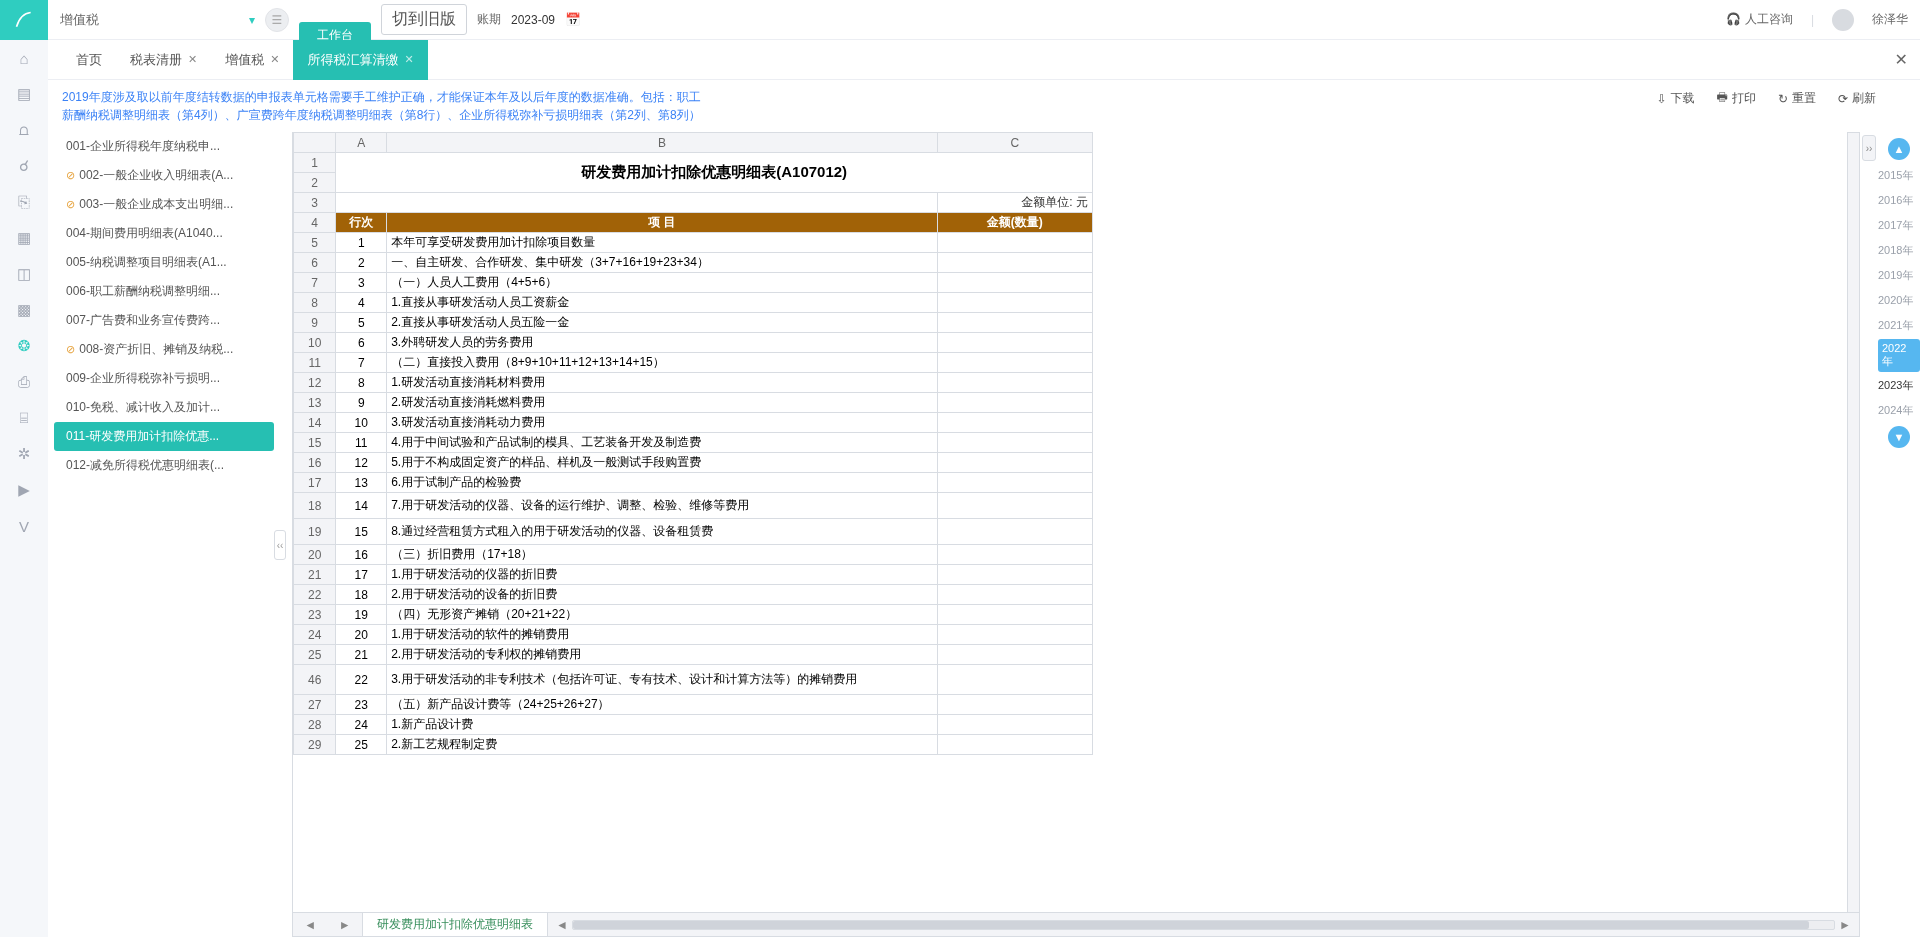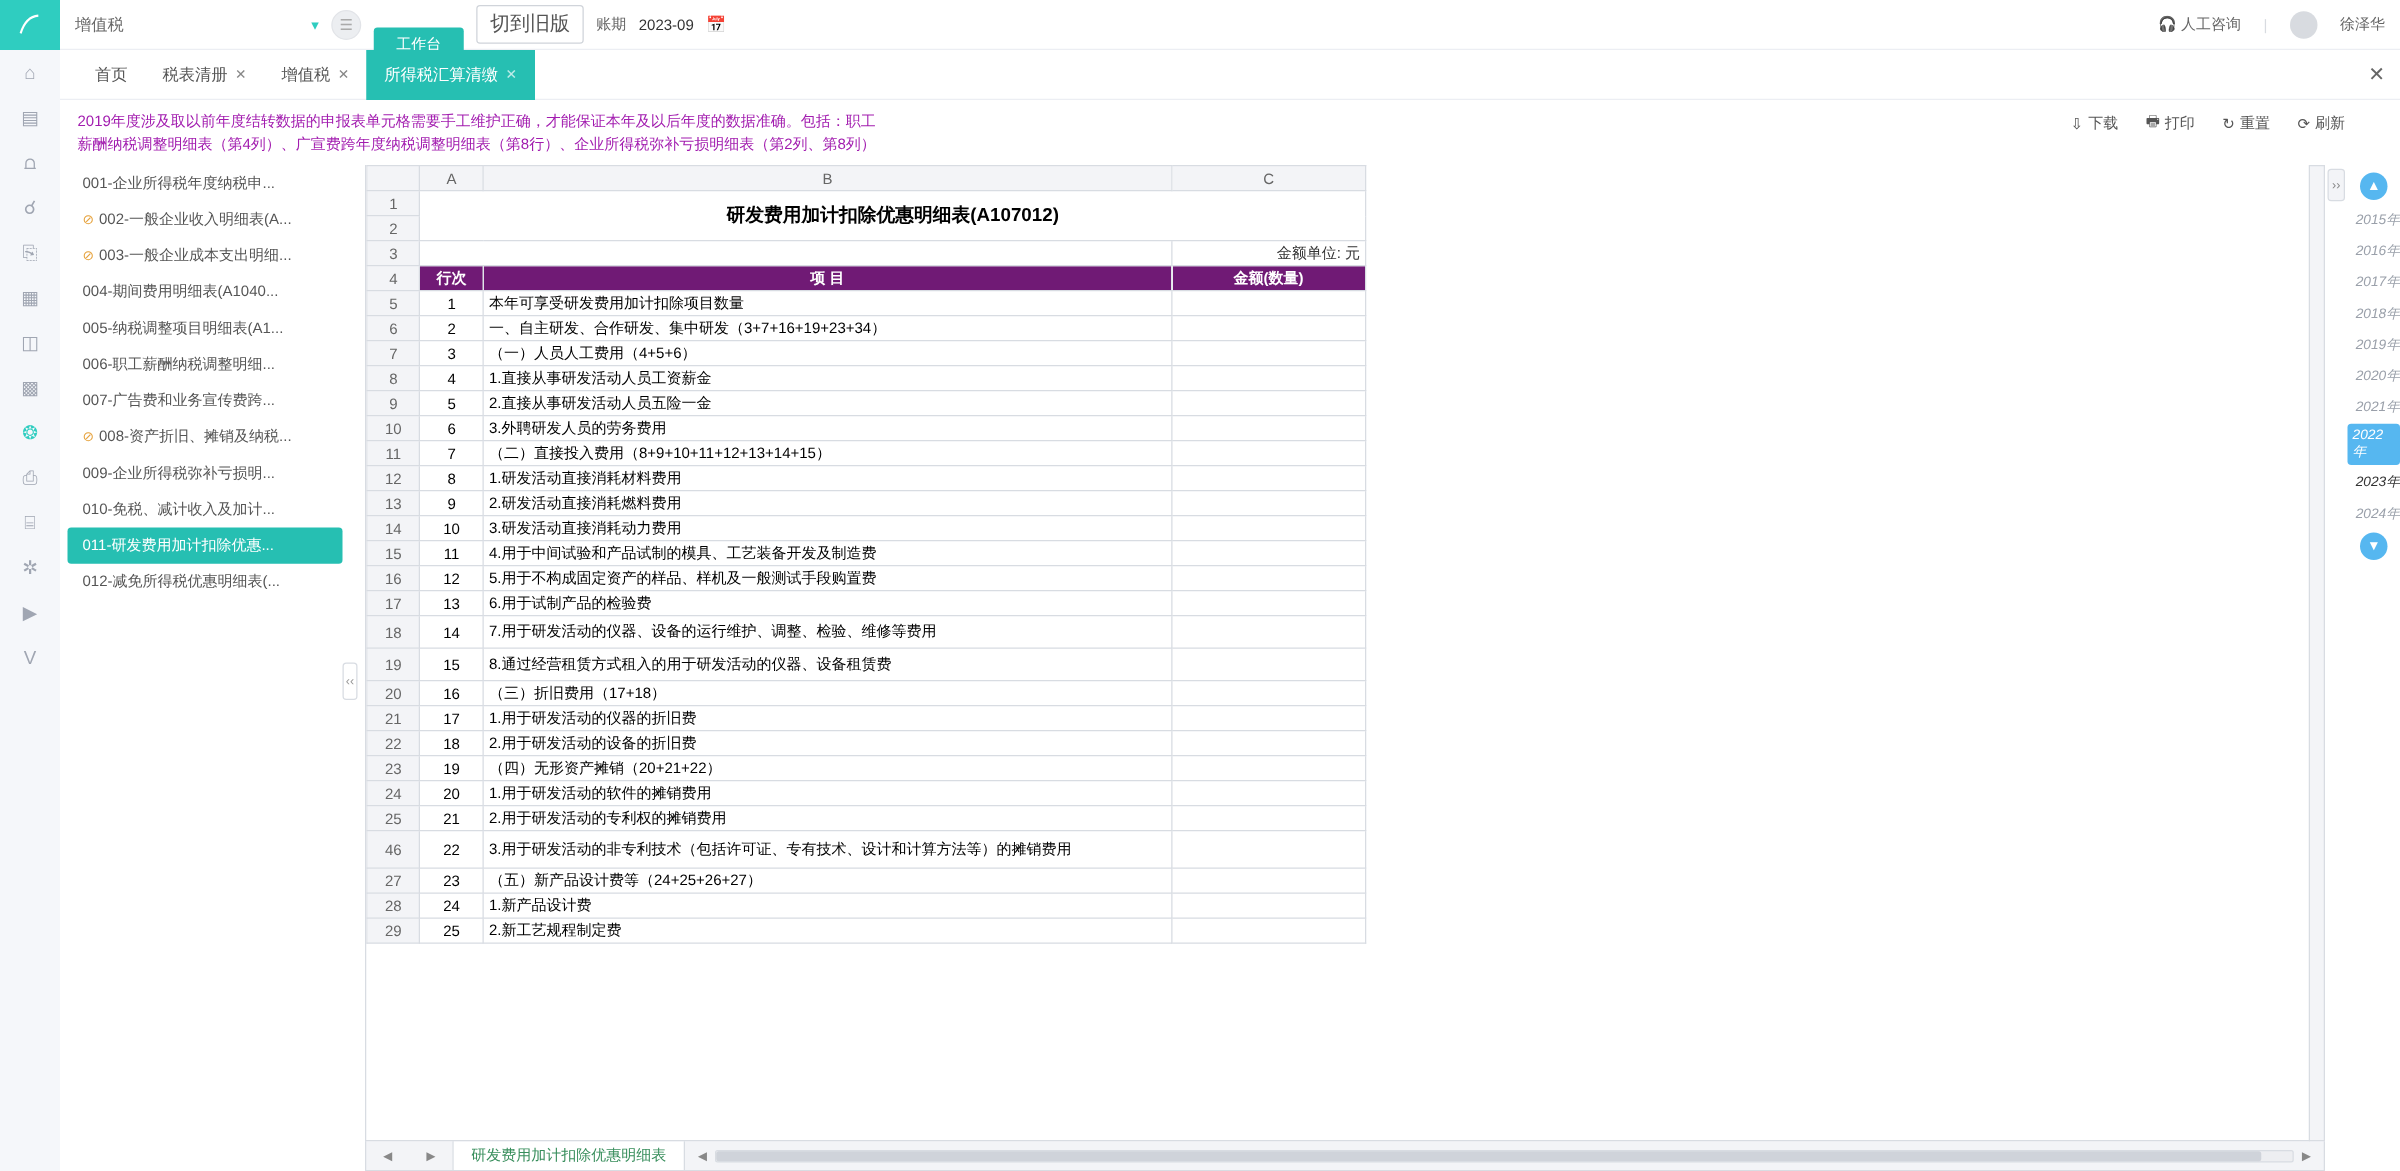--- a/index.html
+++ b/index.html
@@ -128,21 +128,21 @@
 .content-top {
   position: absolute;
   top: 0; left: 0; right: 30px;
   padding: 8px 14px 4px 14px;
   display: flex;
   align-items: flex-start;
   gap: 12px;
   z-index: 2;
   background: #fff;
 }
-.warning-text { color: #a21caf; font-size: 12px; line-height: 1.5; max-width: 650px; }
+.warning-text { color: #3b82f6; font-size: 12px; line-height: 1.5; max-width: 650px; }
 .action-bar { margin-left: auto; display: flex; gap: 22px; align-items: center; color: #555; font-size: 12px; }
 .action-bar .act { display: flex; align-items: center; gap: 4px; cursor: pointer; }
 
 
 .form-list {
   width: 232px;
   padding-top: 52px;
   border-right: 0;
   overflow: hidden;
 }
@@ -233,21 +233,21 @@
 .col-C { width: 110px; }
 .sheet .title-cell {
   text-align: center;
   font-weight: 600;
   font-size: 15px;
   background: #fff;
   height: 30px;
 }
 .sheet .unit-cell { text-align: right; color: #333; }
 .sheet .teal-hdr {
-  background: #701a75;
+  background: #a16207;
   color: #fff;
   text-align: center;
   font-weight: 600;
 }
 .sheet .num-cell { text-align: center; }
 .sheet td.tall { height: 26px; }
 .sheet td.xtall { height: 30px; }
 
 
 .sheet-tabs-bar {
@@ -673,21 +673,21 @@
           </div>
         </div>
       </div>
 
       <div class="expand-right">
         <div class="h">››</div>
       </div>
 
       <div class="year-rail">
         <div class="yr-btn">▲</div>
-        <div id="years-mount" style="display:flex;flex-direction:column;align-items:flex-end;gap:2px;font-style:italic;">
+        <div id="years-mount" style="display:flex;flex-direction:column;align-items:flex-start;gap:2px;">
             <div class="yr">2015年</div>
             <div class="yr">2016年</div>
             <div class="yr">2017年</div>
             <div class="yr">2018年</div>
             <div class="yr">2019年</div>
             <div class="yr">2020年</div>
             <div class="yr">2021年</div>
             <div class="yr active">2022年</div>
             <div class="yr cur">2023年</div>
             <div class="yr">2024年</div>

